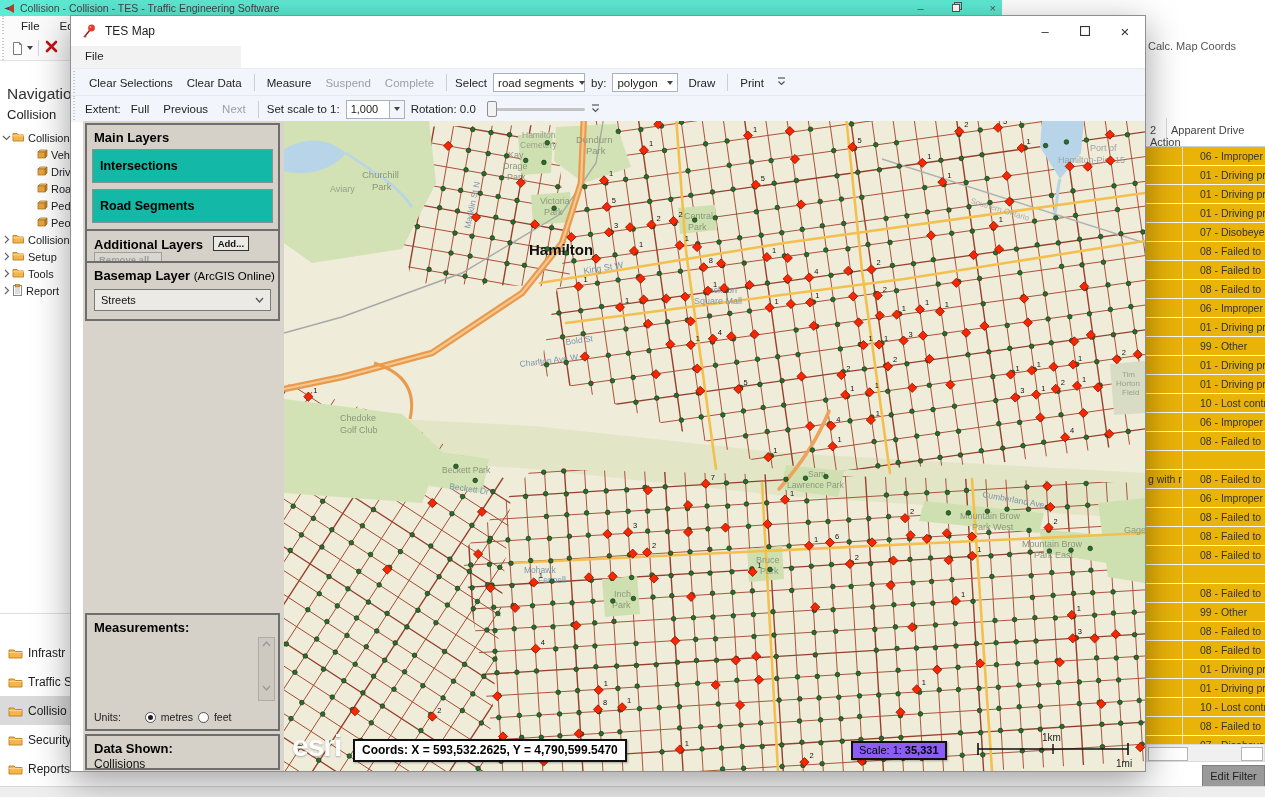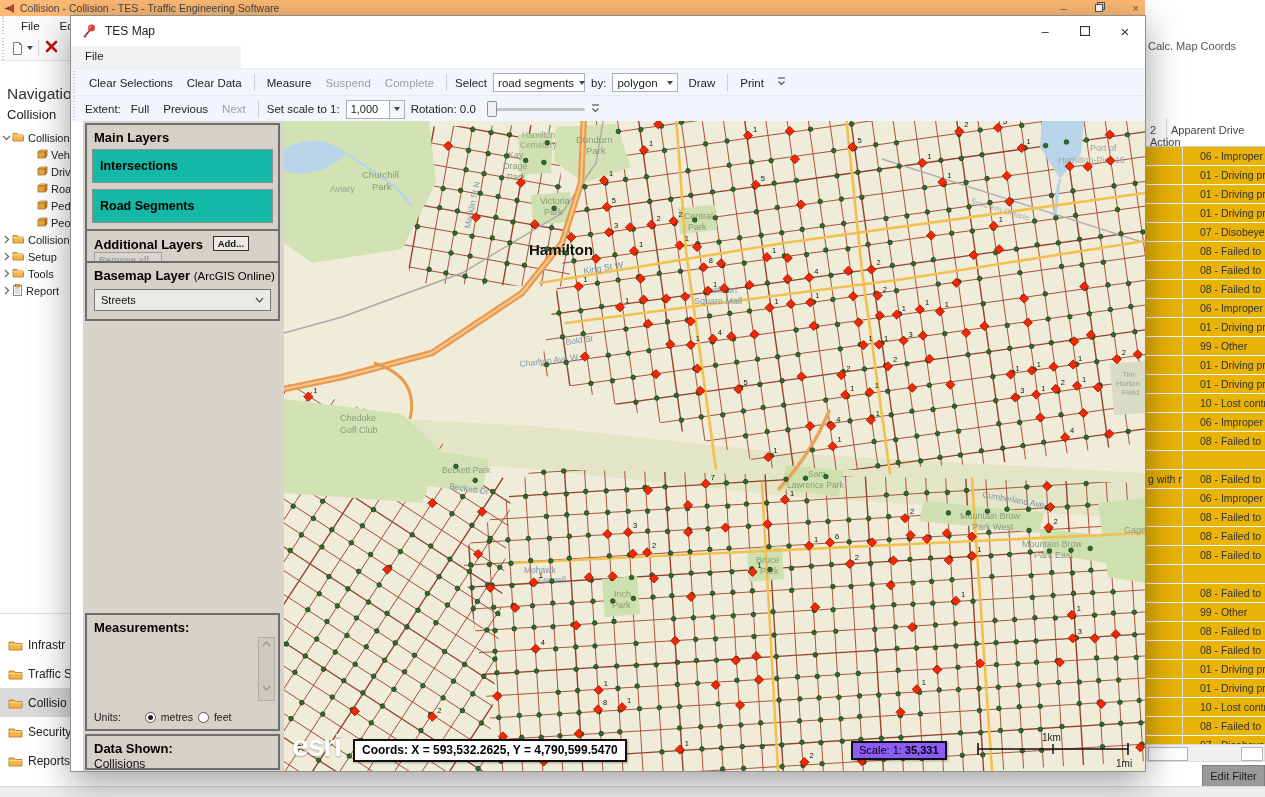--- a/index.html
+++ b/index.html
@@ -1,39 +1,39 @@
 <!DOCTYPE html>
 <html><head>
 <meta charset="utf-8">
 <style>
   html,body{margin:0;padding:0;}
   body{width:1265px;height:797px;position:relative;overflow:hidden;background:#fff;
        font-family:"Liberation Sans","DejaVu Sans",sans-serif;-webkit-font-smoothing:antialiased;}
   .abs{position:absolute;}
   
-  #titlebar{left:0;top:0;width:1145px;height:16px;background:#fdba74;font-size:10.5px;color:#444;
+  #titlebar{left:0;top:0;width:1002px;height:16px;background:#5eead4;font-size:10.5px;color:#444;
             display:flex;align-items:center;}
   #titlebar .ttl{margin-left:4px;}
   #win-controls{position:absolute;right:6px;top:0;height:16px;display:flex;gap:28px;align-items:center;color:#555;font-size:11px;}
   #menubar{left:0;top:16px;width:220px;height:20px;background:#fbfbfb;display:flex;align-items:center;font-size:11.5px;color:#222;}
   .grip{width:5px;height:100%;background:repeating-linear-gradient(to bottom,#c9c9c9 0 1px,transparent 1px 3px);margin-right:6px;background-size:2px 100%;background-repeat:repeat-y;background-position:2px 2px;}
   .menu-item{padding:0 10px;}
   #main-toolbar{left:0;top:36px;width:220px;height:24px;background:#fbfbfb;display:flex;align-items:center;}
   .tb-sep{width:1px;height:16px;background:#d6d6d6;margin:0 5px;}
   #calc-coords{left:1148px;top:40px;font-size:11px;color:#555;}
   
   #sidebar{left:0;top:60px;width:70px;height:737px;background:#fff;border-top:1px solid #e4e4e4;}
   #nav-header{left:7px;top:24px;font-size:15.5px;color:#333;white-space:nowrap;}
   #nav-module{left:7px;top:46px;font-size:13px;color:#222;white-space:nowrap;}
   #tree{left:0;top:68px;width:70px;}
   .tree-row{height:17px;display:flex;align-items:center;white-space:nowrap;overflow:hidden;font-size:11px;color:#222;}
   .tree-row .chev{width:10px;margin-left:2px;flex:0 0 auto;}
   .tree-row .ticon{margin-right:3px;flex:0 0 auto;}
   .tree-child{padding-left:24px;}
-  #bottom-nav{left:0;top:552px;width:85px;border-top:1px solid #e0e0e0;padding-top:16px;}
+  #bottom-nav{left:0;top:552px;width:85px;border-top:1px solid #e0e0e0;padding-top:24px;}
   .bn-row{height:29px;display:flex;align-items:center;white-space:nowrap;overflow:hidden;font-size:12px;color:#222;padding-left:8px;}
   .bn-row.sel{background:#dadada;}
   .bn-row svg{margin-right:5px;flex:0 0 auto;}
   #bottom-strip{left:0;top:786px;width:1265px;height:11px;background:#eeeeee;border-top:1px solid #d8d8d8;}
   
   #rtable{left:1146px;top:118px;width:119px;background:#fff;}
   #rtable-head{display:flex;height:28px;border-bottom:1px solid #cfcfcf;background:#fff;}
   #rtable-head .hc{font-size:11px;color:#444;padding:6px 0 0 4px;box-sizing:border-box;}
   #rtable-head .hc1{width:21px;border-right:1px solid #d8d8d8;}
   #rtable-head .hc2{width:78px;}

